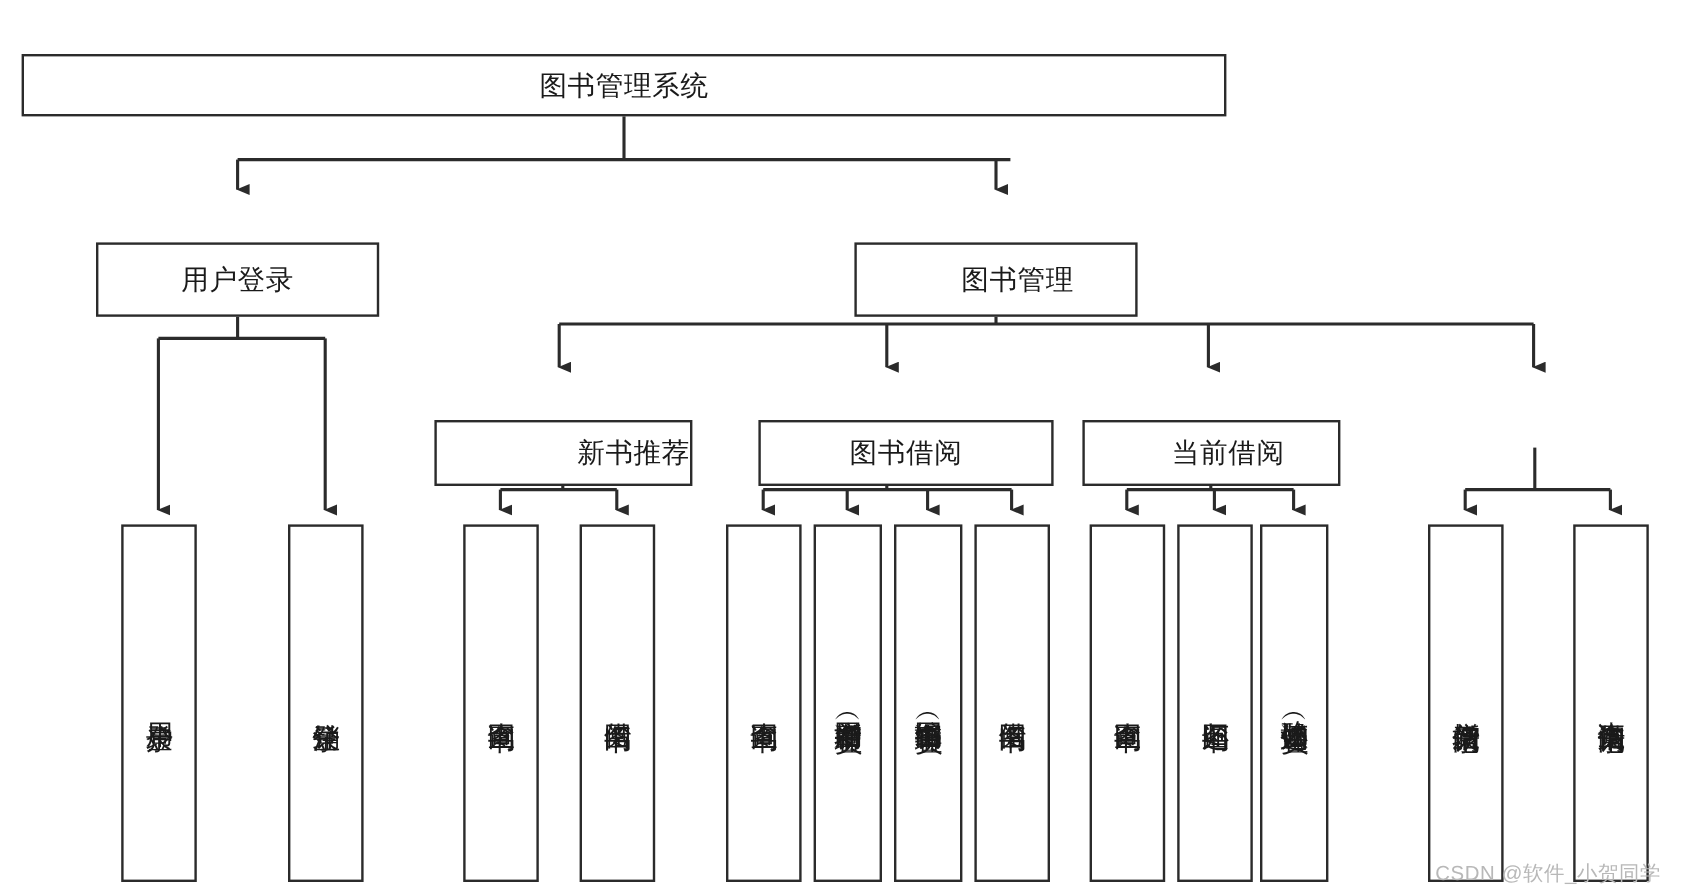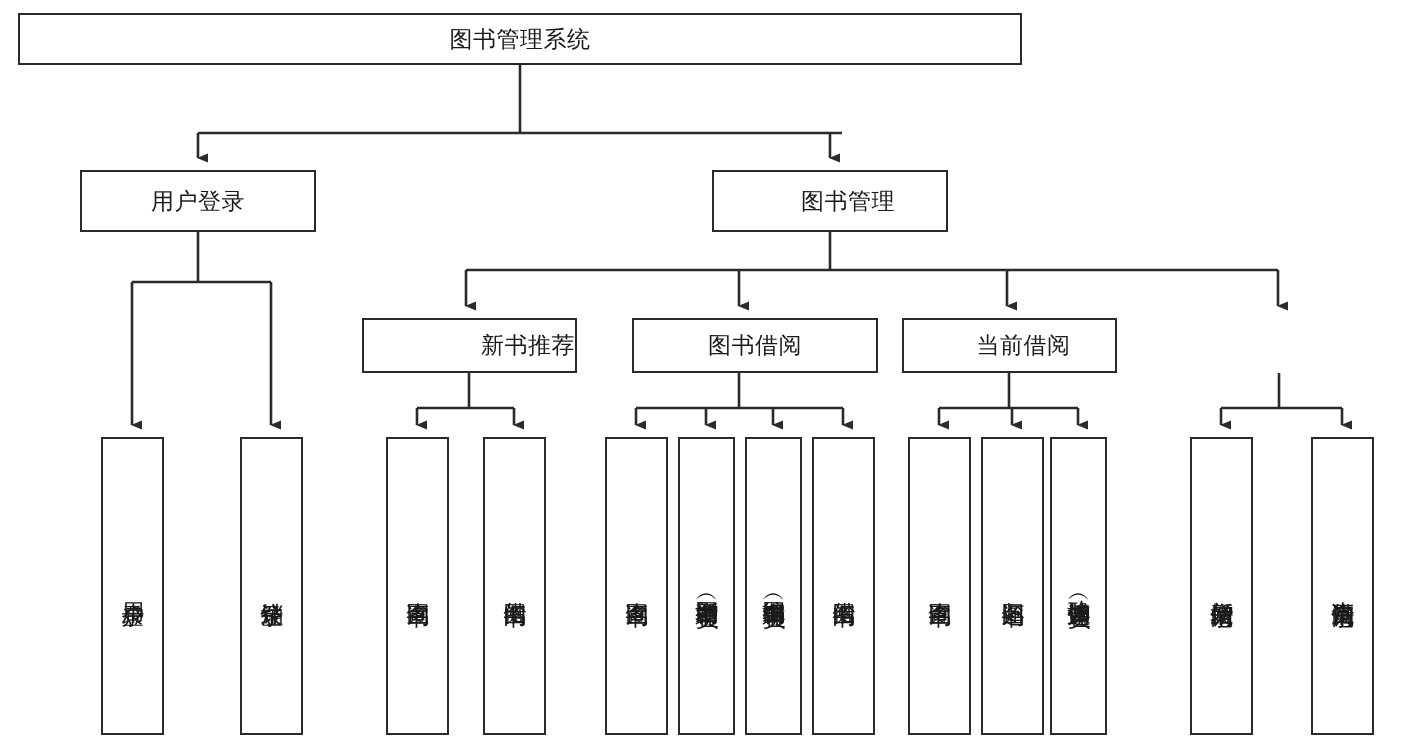--- a/index.html
+++ b/index.html
@@ -31,20 +31,21 @@
     border: 2.5px solid #2b2b2b;
     background: #ffffff;
     display: flex;
     align-items: center;
     justify-content: center;
     color: #1a1a1a;
   }
   .node.horiz {
     font-size: 23px;
     letter-spacing: 0.5px;
+    margin-top: 32px;
   }
   .node.vert {
     writing-mode: vertical-rl;
     text-orientation: upright;
     font-size: 23px;
     line-height: 1.12;
     letter-spacing: 1px;
     padding: 4px 0;
   }
   .node.vert .label {
@@ -170,14 +171,15 @@
   <div class="node vert" id="n-leaf-10" style="left: 1050px; top: 437px; width: 57px; height: 298px;">
     <span class="label">确认归还（管理员）</span>
   </div>
   <div class="node vert" id="n-leaf-11" style="left: 1190px; top: 437px; width: 63px; height: 298px;">
     <span class="label">新增借阅记录</span>
   </div>
   <div class="node vert" id="n-leaf-12" style="left: 1311px; top: 437px; width: 63px; height: 298px;">
     <span class="label">查询借阅记录</span>
   </div>
 
+  <div class="watermark" id="wm" style="left: 1196px; top: 716px;">CSDN @软件_小贺同学</div>
 
 </div>
 
 </body></html>

